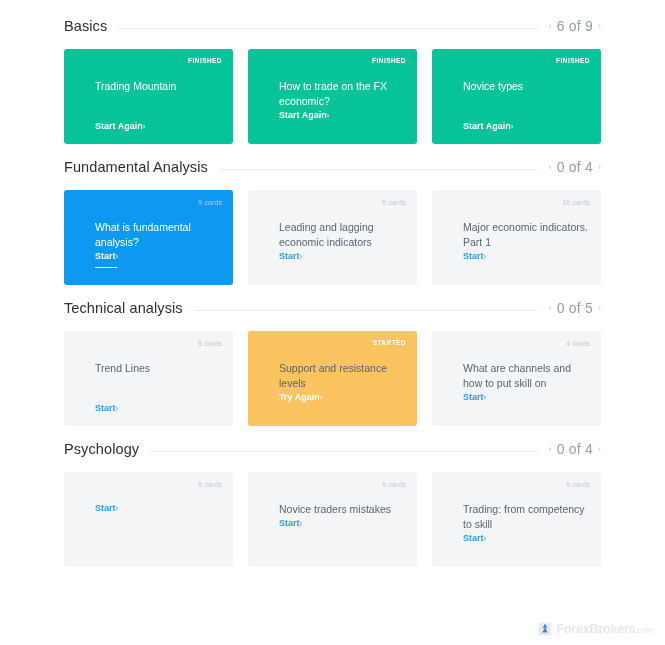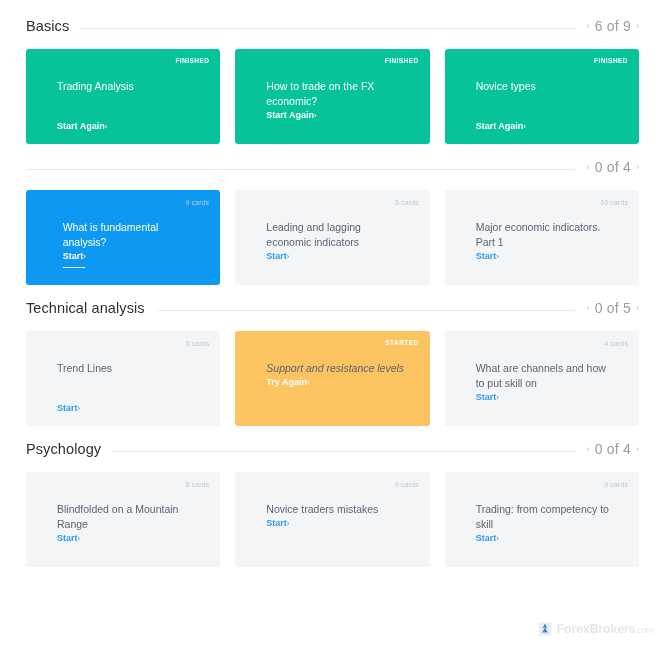--- a/index.html
+++ b/index.html
@@ -15,21 +15,21 @@
   .page {
     position: relative;
     width: 665px;
     height: 645px;
     background: #ffffff;
     padding: 0;
     overflow: hidden;
   }
 
   .section {
-    padding: 0 26px;
+    padding: 0 64px;
   }
 
   
   .section-head {
     display: flex;
     align-items: center;
     width: 100%;
   }
   .section-title {
     font-size: 14.5px;
@@ -105,21 +105,21 @@
 
   .card-title {
     font-size: 10.5px;
     line-height: 15px;
     font-weight: 400;
     max-width: 140px;
   }
   .card.gray   .card-title { color: #5a6472; }
   .card.green  .card-title { color: #ffffff; }
   .card.blue   .card-title { color: #ffffff; }
-  .card.orange .card-title { color: #5a6472; font-style: italic; }
+  .card.orange .card-title { color: #5a6472; }
 
   .card-action {
     margin-top: auto;
     display: inline-flex;
     align-items: center;
     gap: 0;
     font-size: 9px;
     font-weight: 700;
     width: fit-content;
     position: relative;
@@ -182,21 +182,21 @@
           <div class="pager">
             <span class="pager-arrow">‹</span>
             <span class="pager-count">6 of 9</span>
             <span class="pager-arrow">›</span>
           </div>
         </div>
         <div class="cards">
           <div class="card green">
             <div class="card-badge badge-status">FINISHED</div>
             <div class="card-body">
-              <div class="card-title">Trading Analysis</div>
+              <div class="card-title">Trading Mountain</div>
               <a class="card-action">
                 <span>Start Again</span>
                 <span class="chev">›</span>
               </a>
             </div>
           </div>
           <div class="card green tight">
             <div class="card-badge badge-status">FINISHED</div>
             <div class="card-body">
               <div class="card-title">How to trade on the FX economic?</div>
@@ -213,20 +213,21 @@
               <a class="card-action">
                 <span>Start Again</span>
                 <span class="chev">›</span>
               </a>
             </div>
           </div>
         </div>
       </div>
       <div class="section" id="section-1">
         <div class="section-head">
+          <div class="section-title">Fundamental Analysis</div>
           <div class="head-rule"></div>
           <div class="pager">
             <span class="pager-arrow">‹</span>
             <span class="pager-count">0 of 4</span>
             <span class="pager-arrow">›</span>
           </div>
         </div>
         <div class="cards">
           <div class="card blue tight">
             <div class="card-badge badge-count">9 cards</div>
@@ -310,21 +311,20 @@
           <div class="pager">
             <span class="pager-arrow">‹</span>
             <span class="pager-count">0 of 4</span>
             <span class="pager-arrow">›</span>
           </div>
         </div>
         <div class="cards">
           <div class="card gray tight">
             <div class="card-badge badge-count">8 cards</div>
             <div class="card-body">
-              <div class="card-title">Blindfolded on a Mountain Range</div>
               <a class="card-action">
                 <span>Start</span>
                 <span class="chev">›</span>
               </a>
             </div>
           </div>
           <div class="card gray tight">
             <div class="card-badge badge-count">9 cards</div>
             <div class="card-body">
               <div class="card-title">Novice traders mistakes</div>

